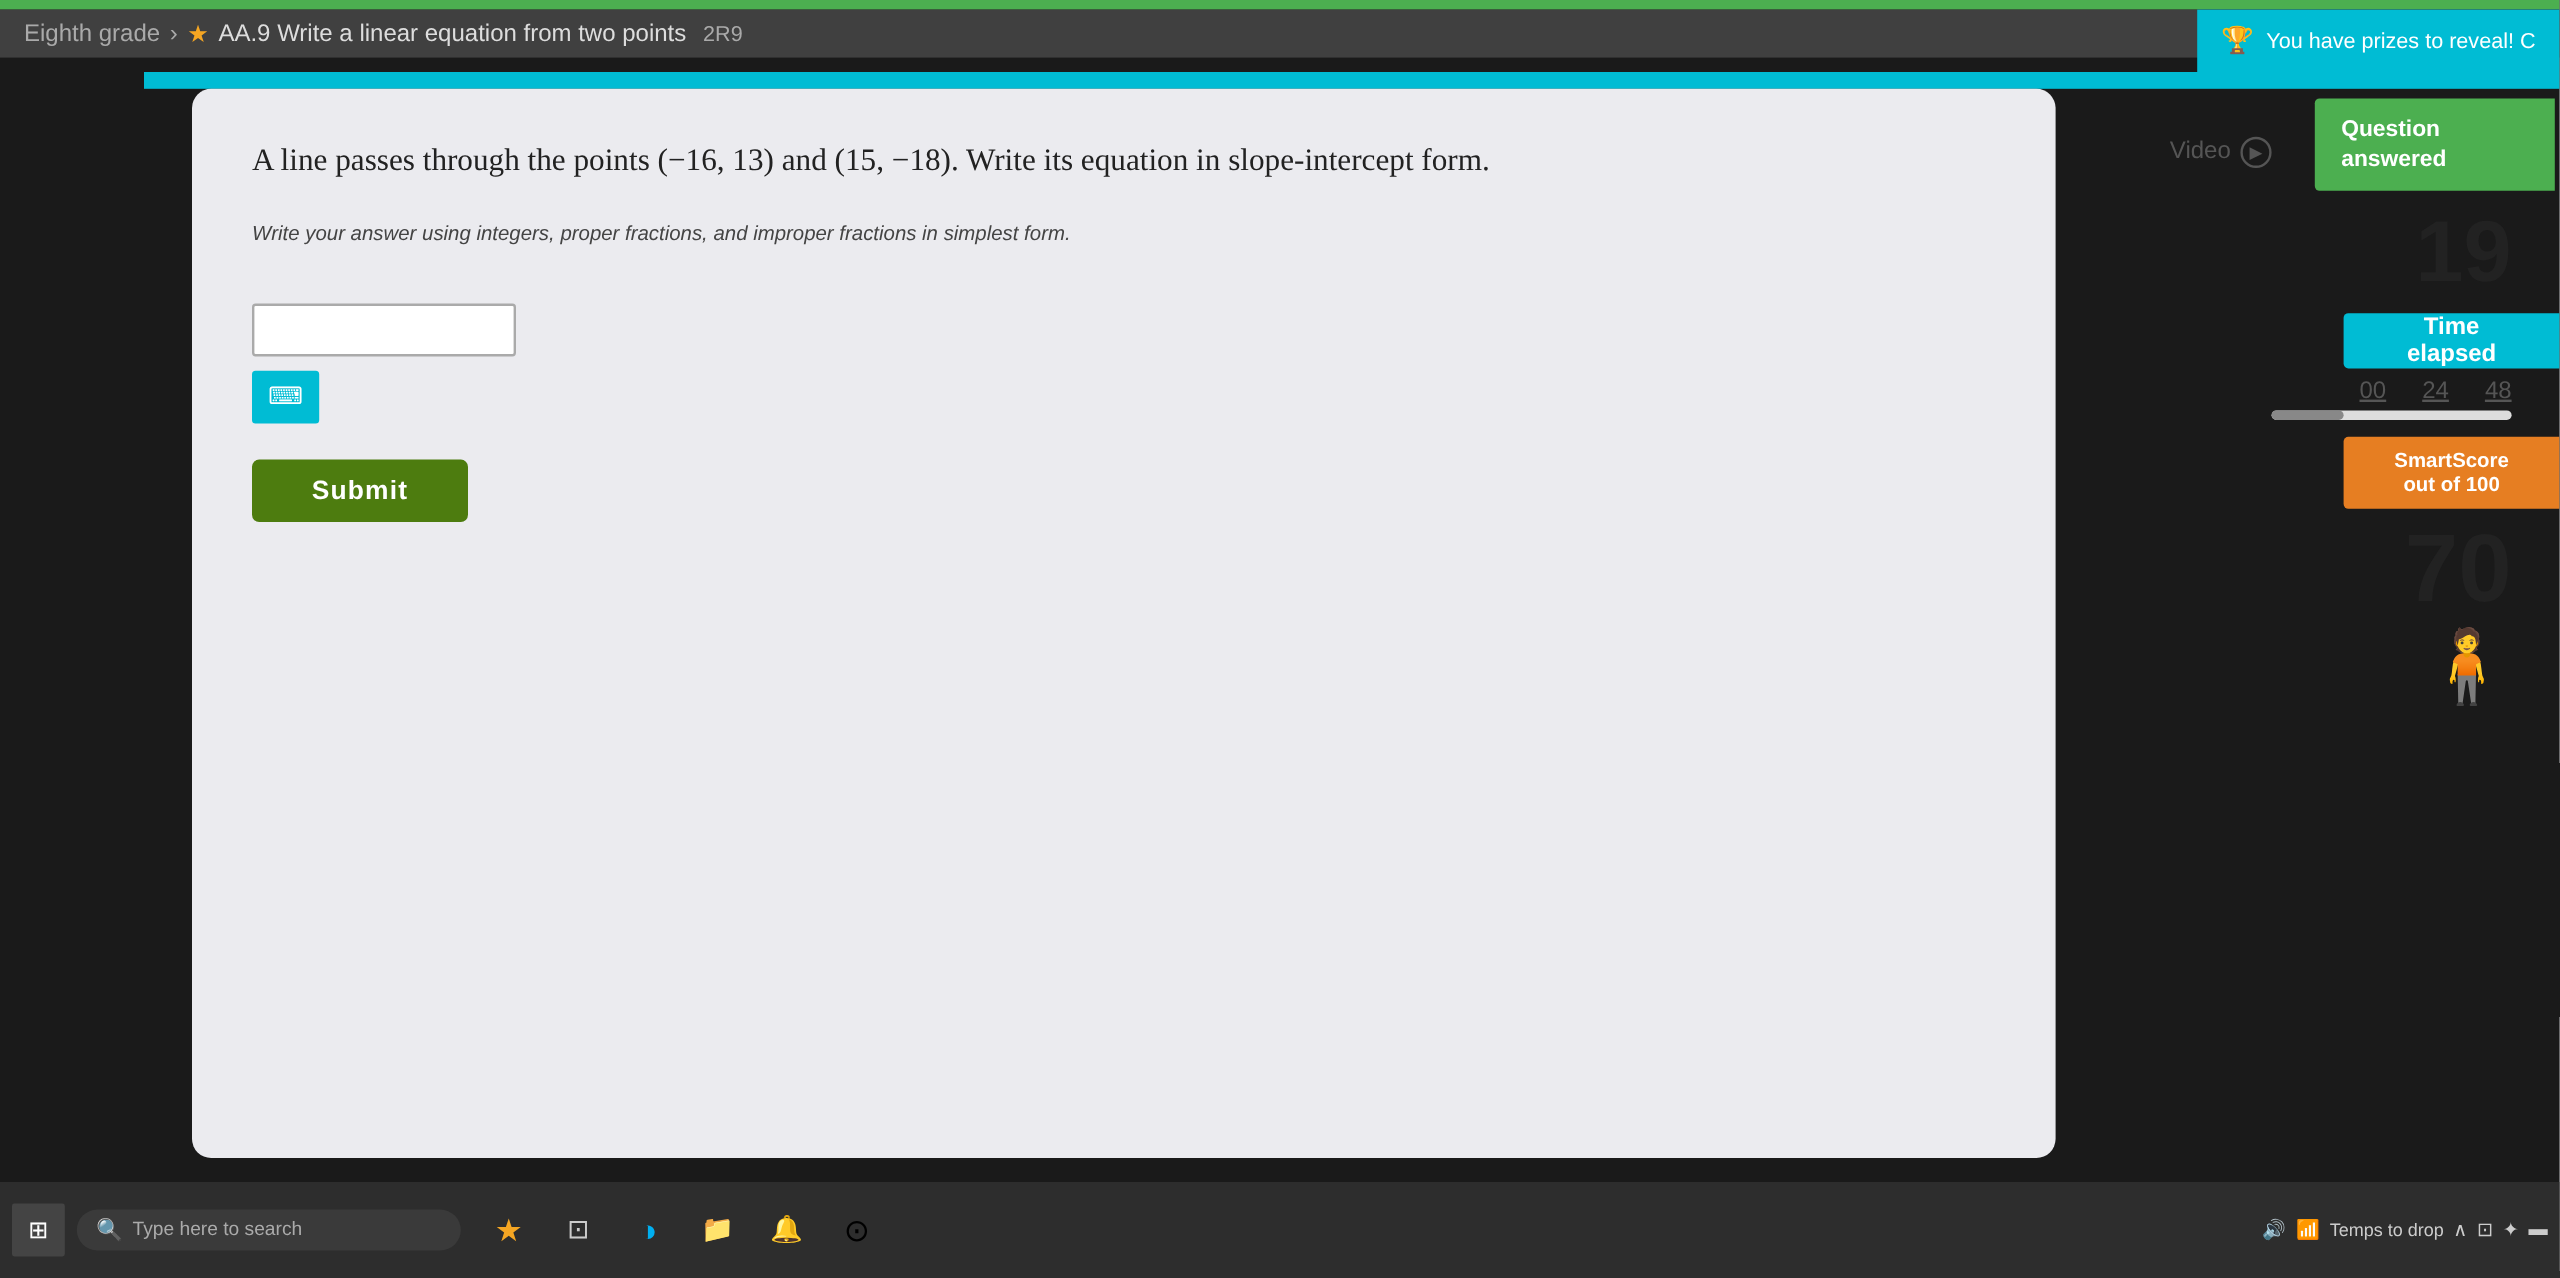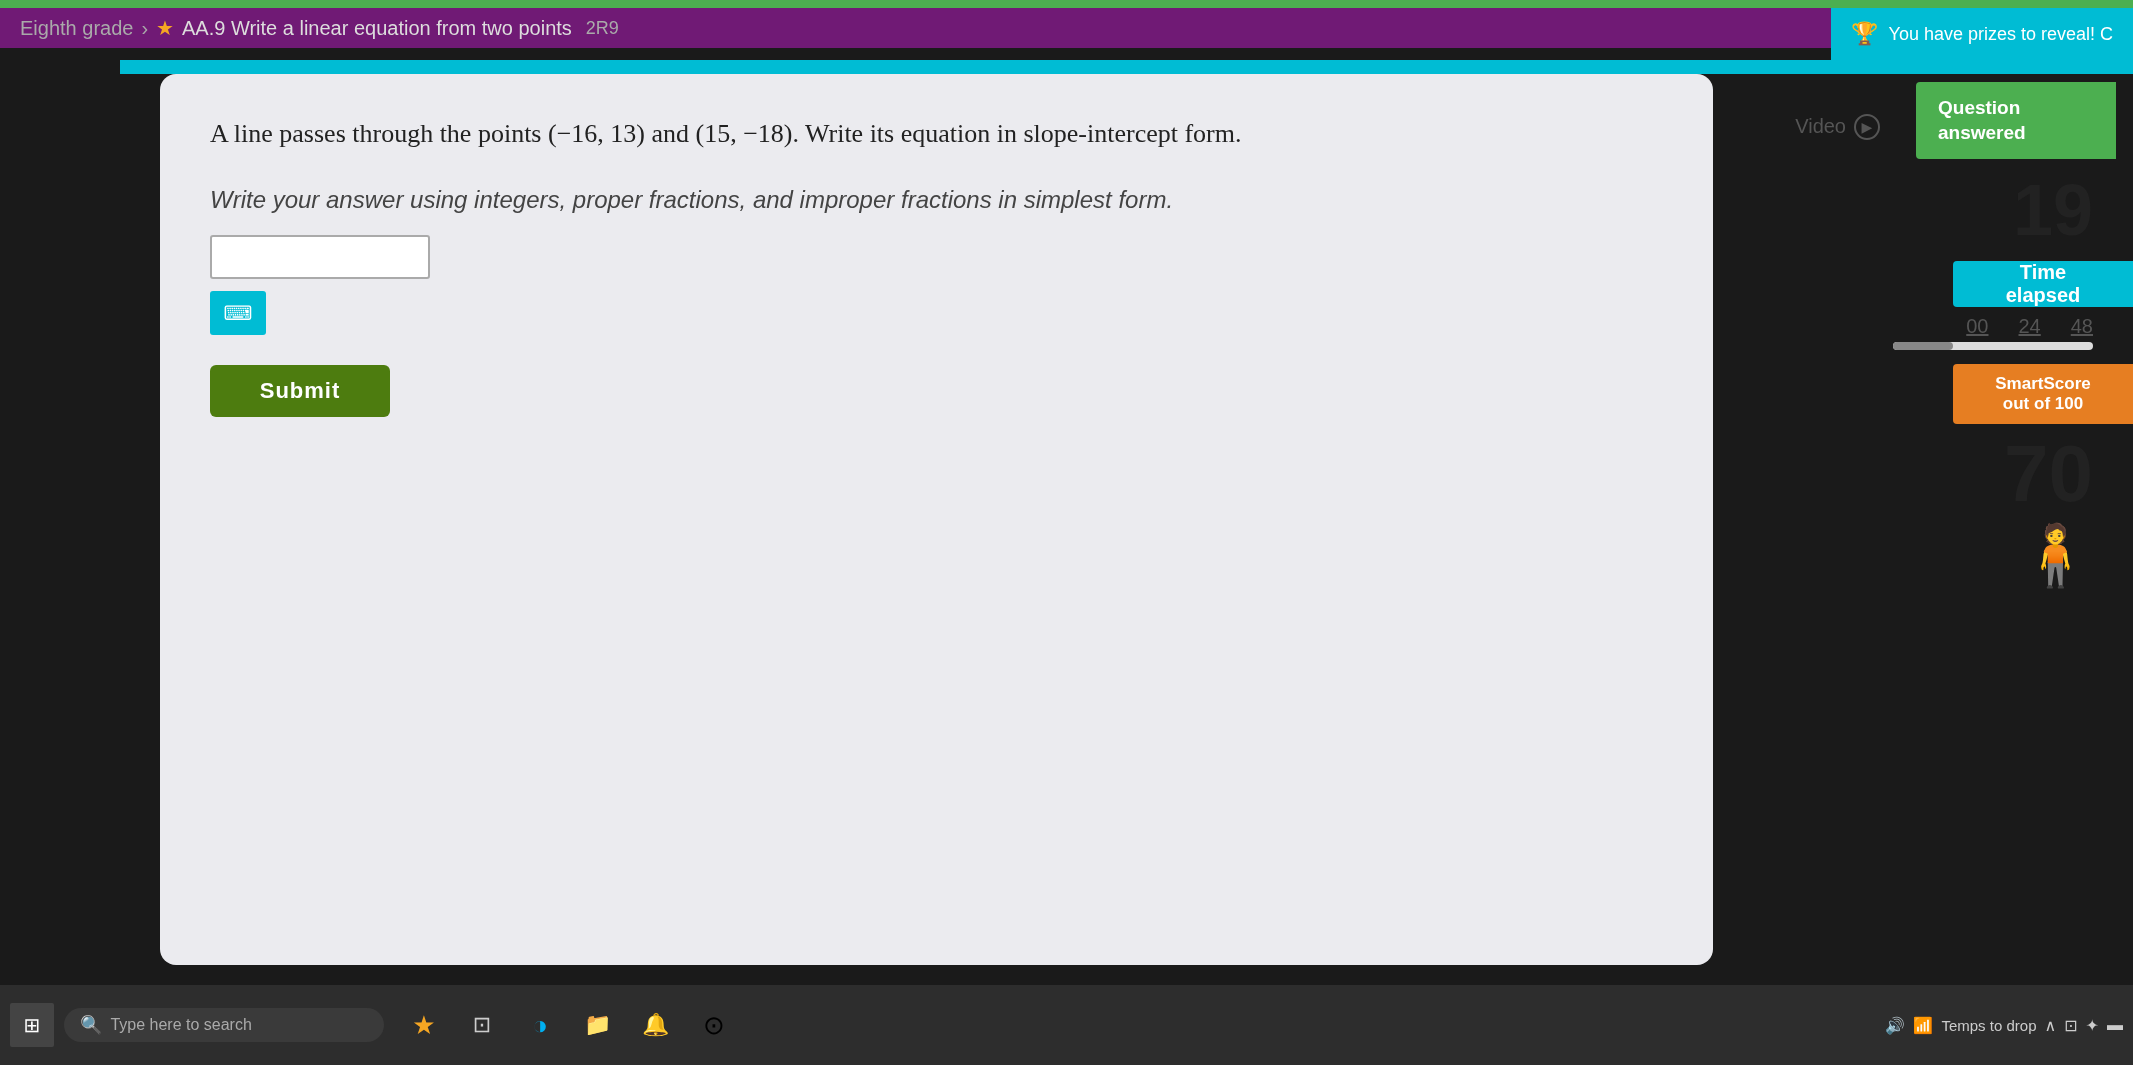--- a/index.html
+++ b/index.html
@@ -22,21 +22,21 @@
       background: #4caf50;
     }
 
     
     .header-bar {
       position: absolute;
       top: 8px;
       left: 0;
       right: 0;
       height: 40px;
-      background: #701a75;
+      background: #404040;
       display: flex;
       align-items: center;
       padding: 0 20px;
     }
 
     .breadcrumb {
       color: #ccc;
       font-size: 20px;
       display: flex;
       align-items: center;
@@ -113,24 +113,24 @@
 
     .question-text {
       font-size: 26px;
       color: #222;
       line-height: 1.5;
       margin-bottom: 30px;
       font-family: Georgia, serif;
     }
 
     .answer-instruction {
-      font-size: 24px;
+      font-size: 17px;
       color: #444;
       font-style: italic;
-      margin-bottom: 18px;
+      margin-bottom: 46px;
       line-height: 1.4;
     }
 
     .answer-input-area {
       display: flex;
       flex-direction: column;
       gap: 12px;
     }
 
     .answer-input {
@@ -221,21 +221,21 @@
       width: 200px;
     }
 
     .video-and-qa {
       display: flex;
       align-items: center;
       gap: 16px;
       margin-top: 10px;
       justify-content: flex-end;
       width: 100%;
-      padding-right: 17px;
+      padding-right: 4px;
     }
 
     .questions-count {
       font-size: 72px;
       font-weight: bold;
       color: #222;
       text-align: right;
       margin-right: 40px;
       margin-top: 10px;
     }

